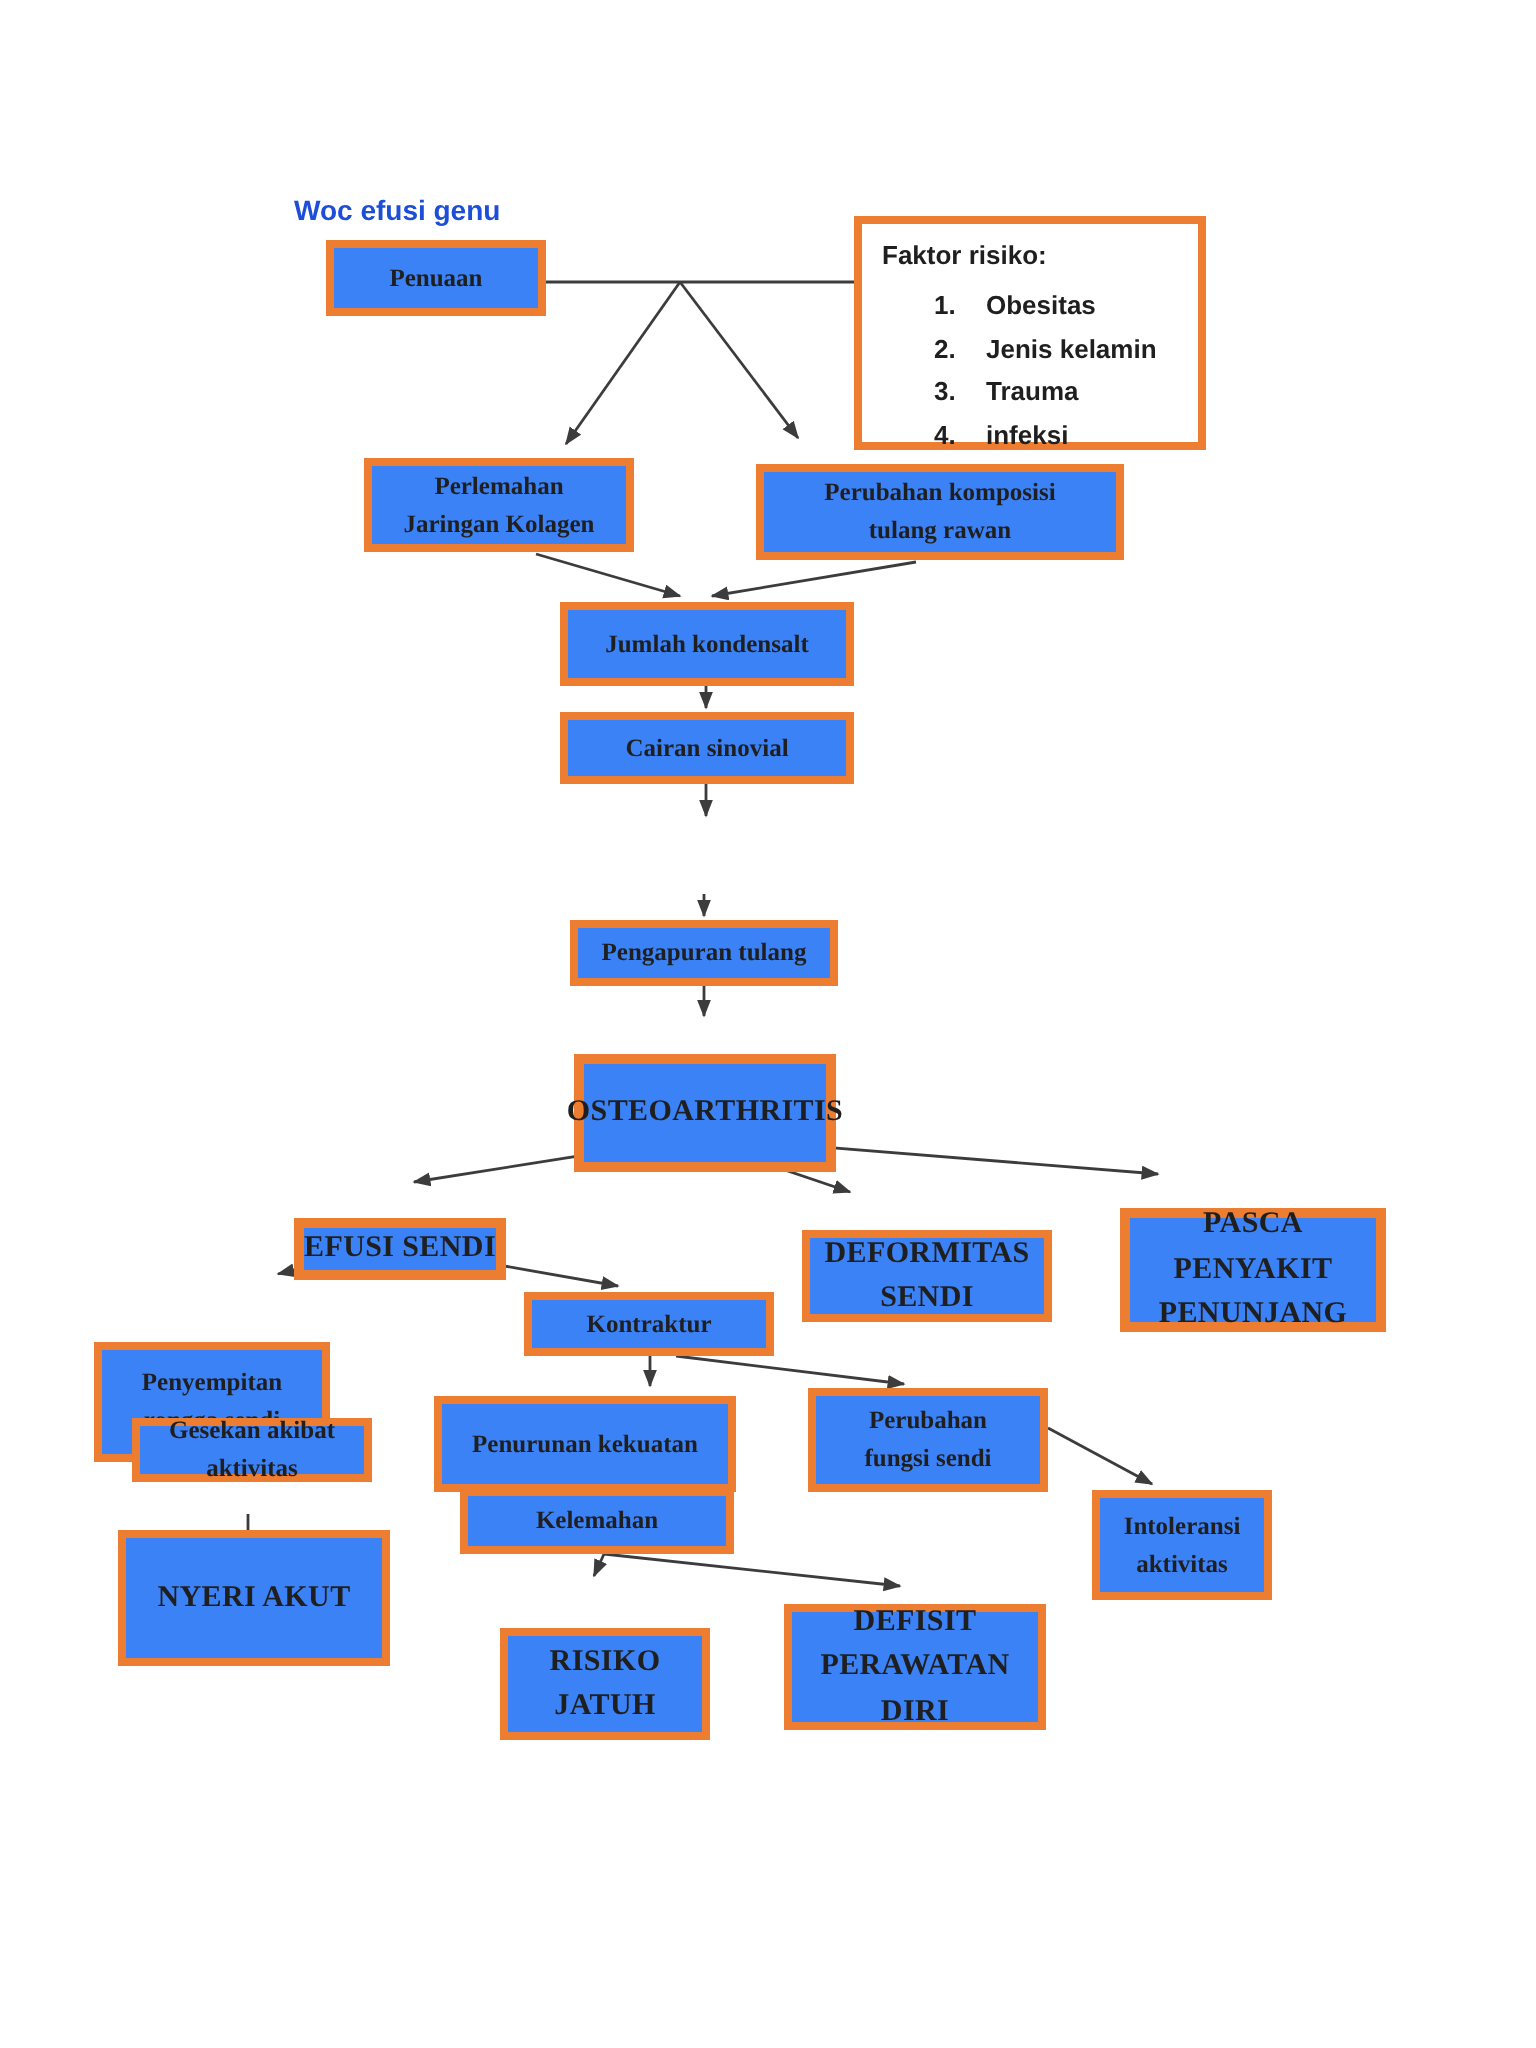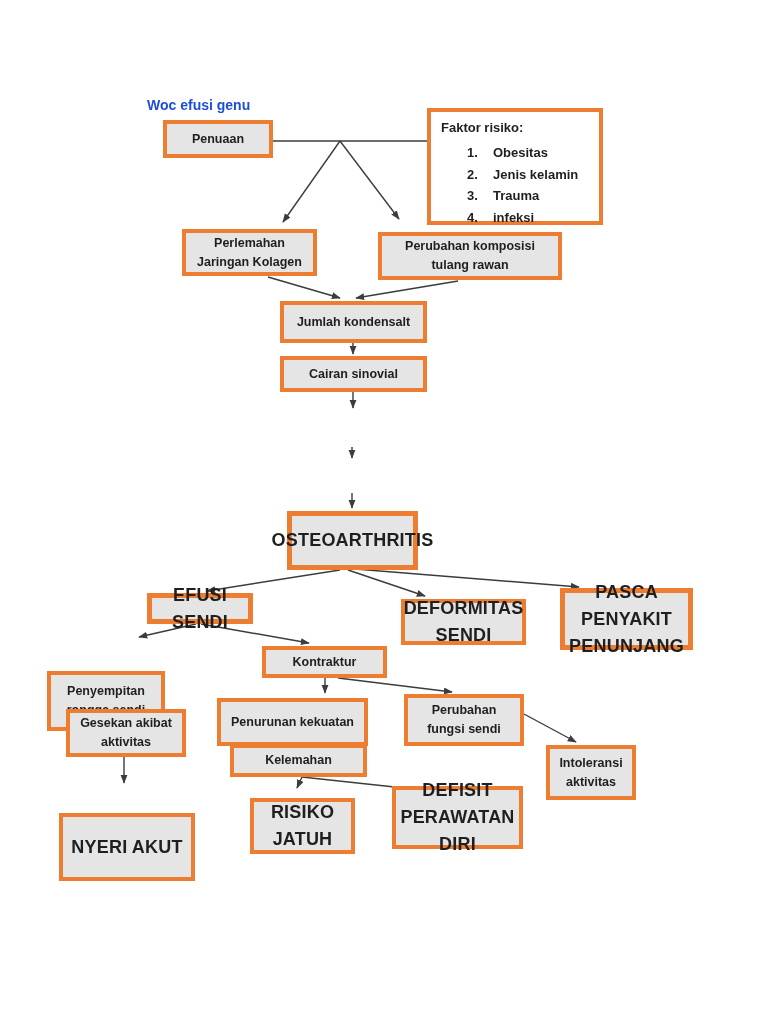--- a/index.html
+++ b/index.html
@@ -17,29 +17,30 @@
     overflow:hidden;
   }
   #edges{position:absolute;left:0;top:0;width:768px;height:1024px;}
   .doc-title{
     position:absolute;left:147px;top:97px;
     font-size:14px;font-weight:bold;color:#1d4ed8;
   }
   .node{
     position:absolute;box-sizing:border-box;
     border:4px solid var(--orange);
-    background:#e5e5e5;
+    background:#3b82f6;
     display:flex;align-items:center;justify-content:center;
     text-align:center;
     font-weight:bold;font-size:12.5px;line-height:1.5;
     color:var(--ink);
+    font-family:Liberation Serif, serif;
   }
   .node span{white-space:pre-line;}
   .node.thick{border-width:5px;}
-  .caps{font-size:18px;letter-spacing:.2px;}
+  .caps{font-size:15px;letter-spacing:.2px;margin-top:16px;}
   
   .risk{
     position:absolute;box-sizing:border-box;
     border:4px solid var(--orange);
     background:#ffffff;
     font-weight:bold;font-size:13px;color:var(--ink);
     padding:8px 8px 22px 10px;
   }
   .risk .risk-title{margin-bottom:9px;}
   .risk .risk-item{display:flex;margin:0 0 4px 26px;line-height:1.35;}
@@ -120,20 +121,23 @@
 
   <div class="node" style="left:280px;top:301px;width:147px;height:42px">
     <span>Jumlah kondensalt</span>
   </div>
 
   <div class="node" style="left:280px;top:356px;width:147px;height:36px">
     <span>Cairan sinovial</span>
   </div>
 
 
+  <div class="node" style="left:285px;top:460px;width:134px;height:33px">
+    <span>Pengapuran tulang</span>
+  </div>
 
   <div class="node thick caps" style="left:287px;top:511px;width:131px;height:59px">
     <span>OSTEOARTHRITIS</span>
   </div>
 
   <div class="node thick caps" style="left:147px;top:593px;width:106px;height:31px">
     <span>EFUSI SENDI</span>
   </div>
 
   <div class="node caps" style="left:401px;top:599px;width:125px;height:46px">
@@ -148,21 +152,21 @@
 
   <div class="node" style="left:47px;top:671px;width:118px;height:60px">
     <span>Penyempitan
 rongga sendi</span>
   </div>
 
   <div class="node" style="left:262px;top:646px;width:125px;height:32px">
     <span>Kontraktur</span>
   </div>
 
-  <div class="node" style="left:66px;top:709px;width:120px;height:48px">
+  <div class="node" style="left:66px;top:709px;width:120px;height:32px">
     <span>Gesekan akibat
 aktivitas</span>
   </div>
 
   <div class="node" style="left:217px;top:698px;width:151px;height:48px">
     <span>Penurunan kekuatan</span>
   </div>
 
   <div class="node" style="left:230px;top:744px;width:137px;height:33px">
     <span>Kelemahan</span>
@@ -171,21 +175,21 @@
   <div class="node" style="left:404px;top:694px;width:120px;height:52px">
     <span>Perubahan
 fungsi sendi</span>
   </div>
 
   <div class="node" style="left:546px;top:745px;width:90px;height:55px">
     <span>Intoleransi
 aktivitas</span>
   </div>
 
-  <div class="node caps" style="left:59px;top:813px;width:136px;height:68px">
+  <div class="node caps" style="left:59px;top:749px;width:136px;height:68px">
     <span>NYERI AKUT</span>
   </div>
 
   <div class="node caps" style="left:250px;top:798px;width:105px;height:56px">
     <span>RISIKO JATUH</span>
   </div>
 
   <div class="node caps" style="left:392px;top:786px;width:131px;height:63px">
     <span>DEFISIT
 PERAWATAN DIRI</span>

